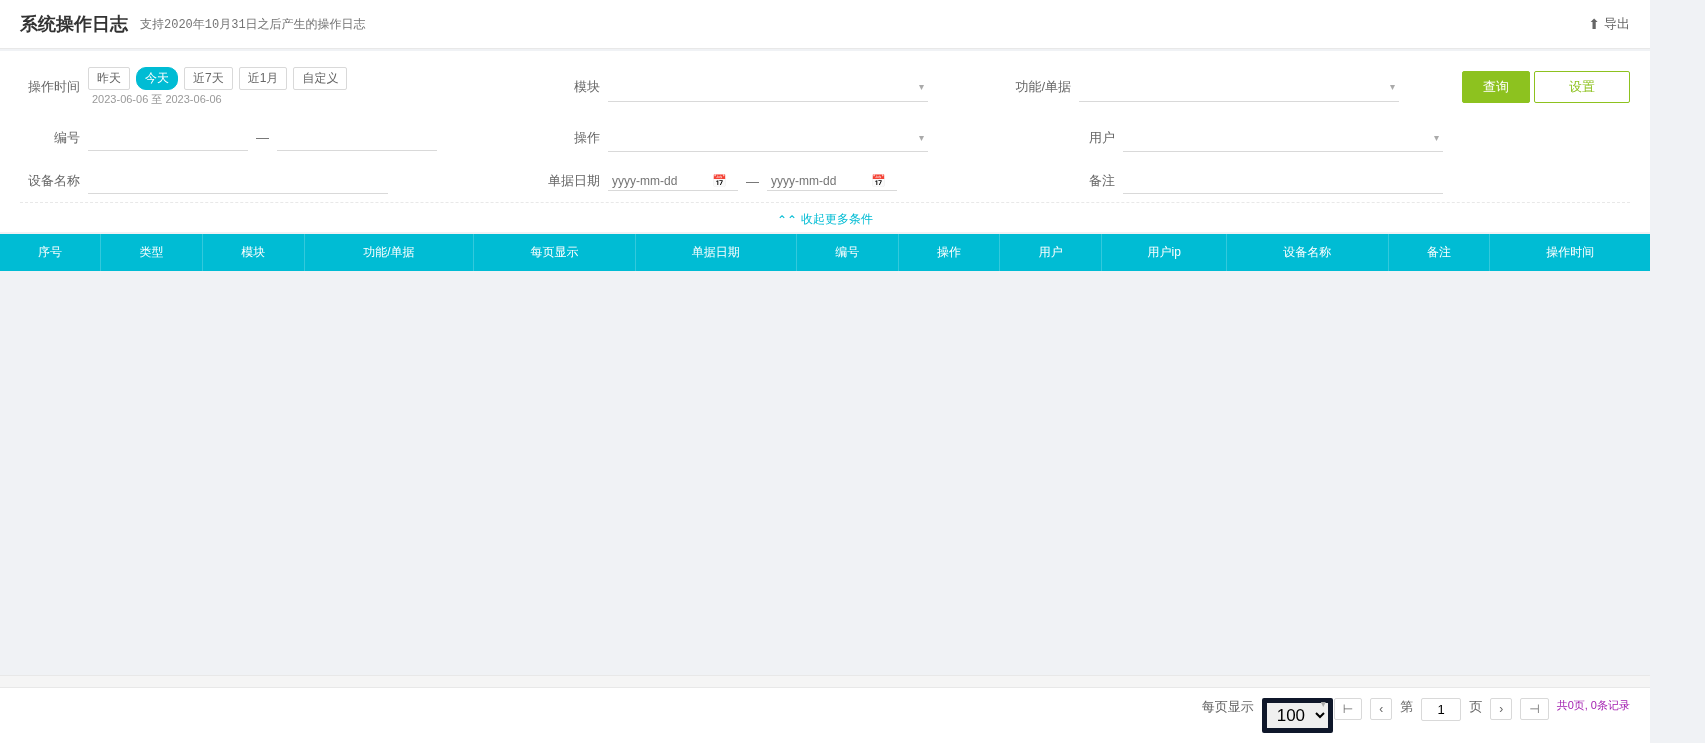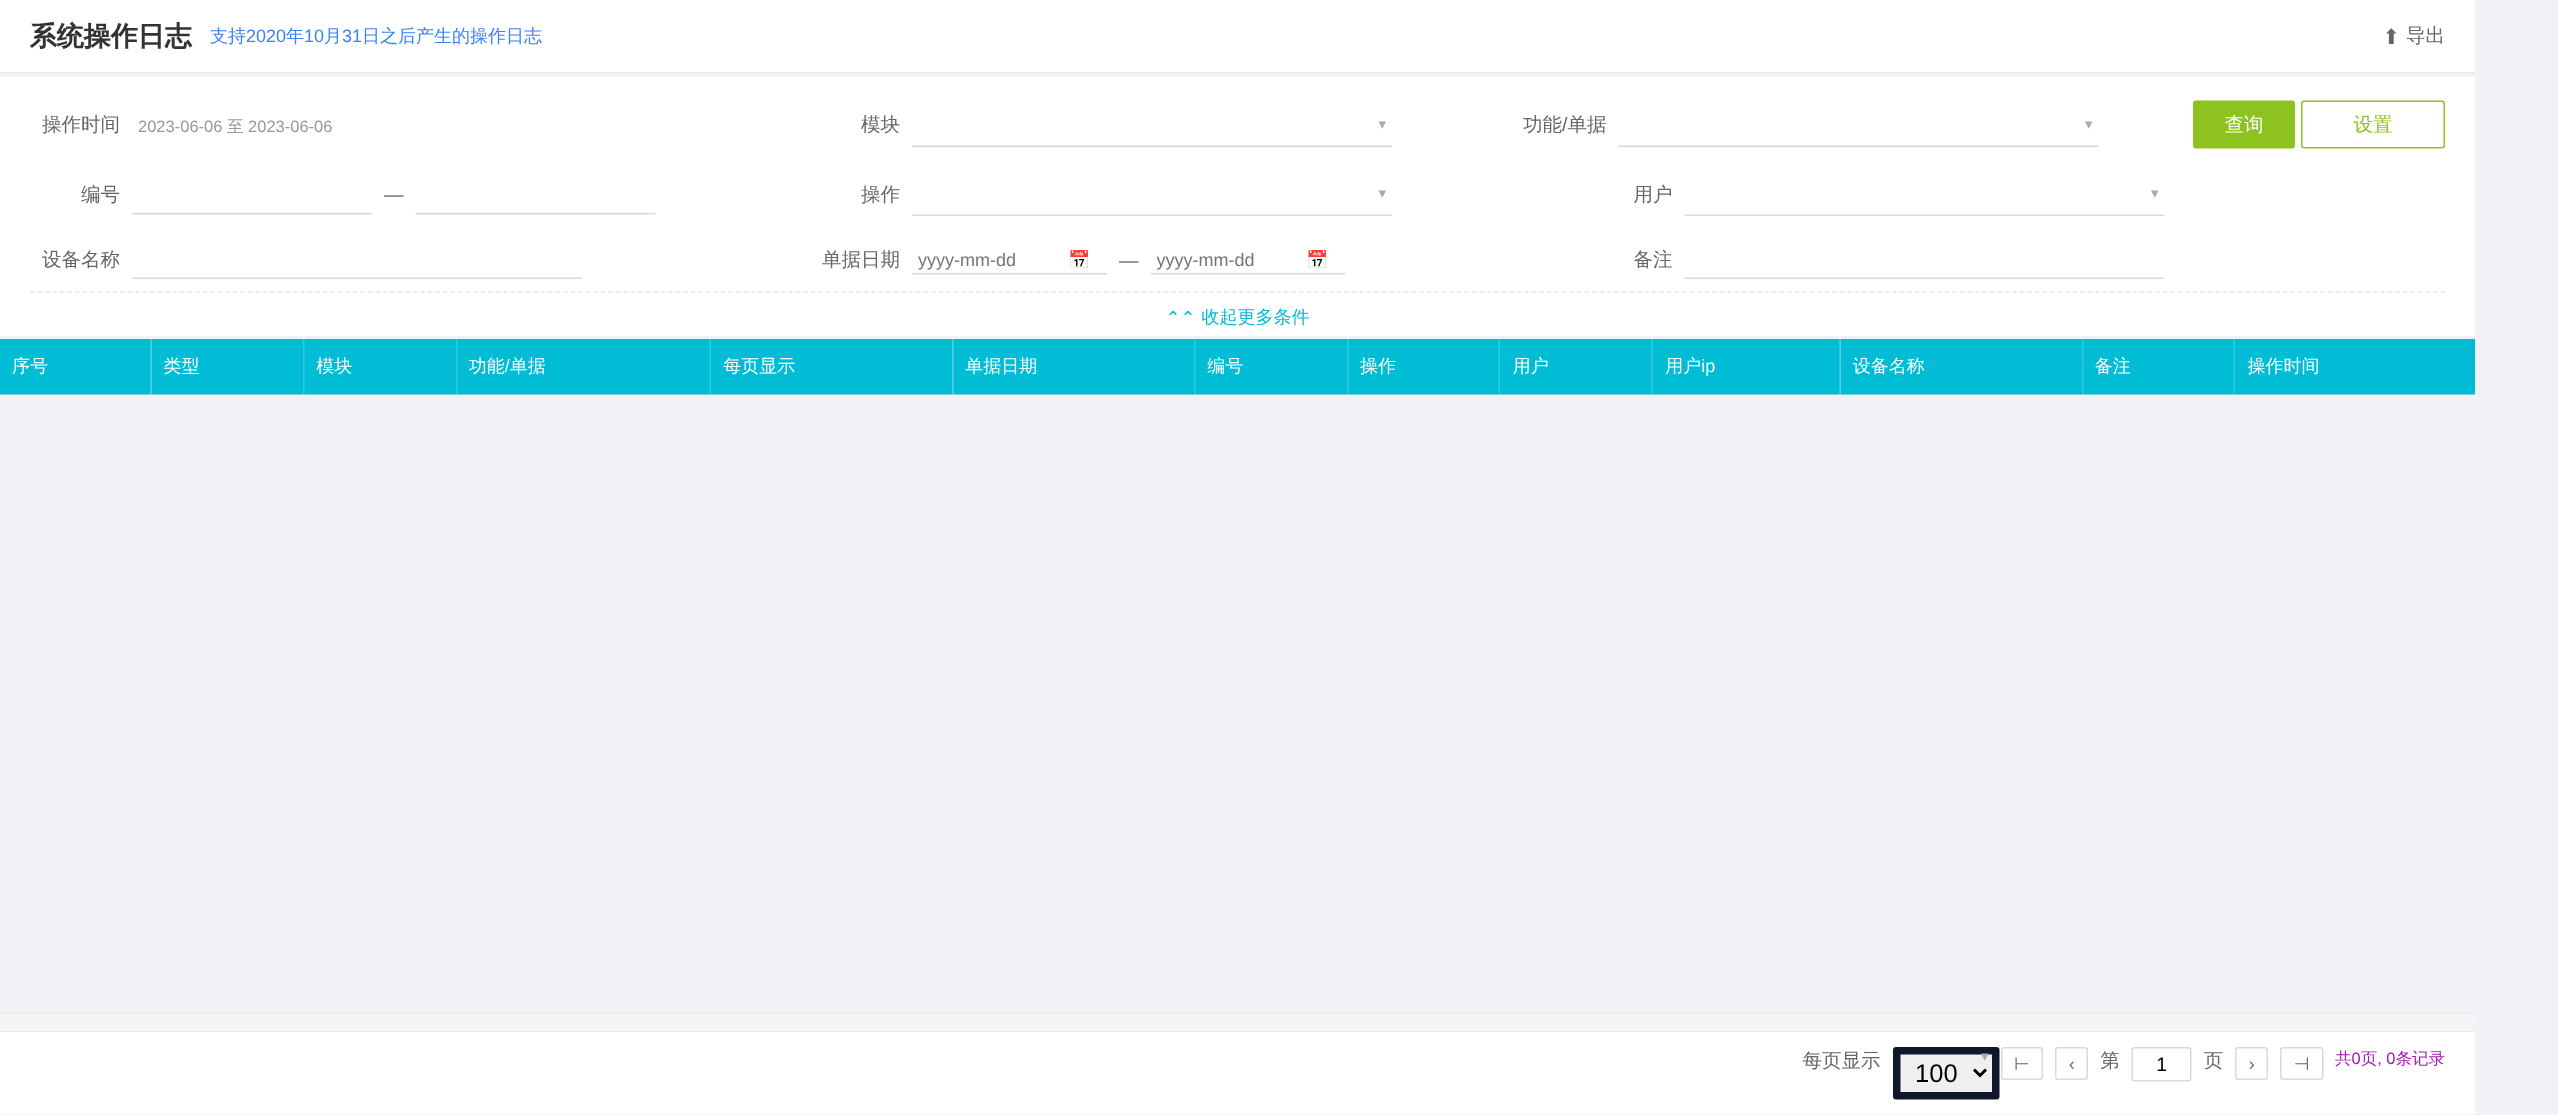--- a/index.html
+++ b/index.html
@@ -4,21 +4,21 @@
   <style>
     * { box-sizing: border-box; margin: 0; padding: 0; }
     body { font-family: "Microsoft YaHei", Arial, sans-serif; font-size: 13px; background: #f0f2f5; color: #333; }
     
     .page-container { width: 1650px; min-height: 743px; background: #f0f2f5; display: flex; flex-direction: column; }
     
     
     .page-header { background: #fff; padding: 12px 20px; display: flex; align-items: center; justify-content: space-between; border-bottom: 1px solid #e8e8e8; }
     .header-left { display: flex; align-items: center; gap: 12px; }
     .page-title { font-size: 18px; font-weight: bold; color: #333; }
-    .page-subtitle { font-size: 12px; color: #3b82f6; }
+    .page-subtitle { font-size: 12px; color: #737373; font-family: Liberation Mono, monospace; }
     .export-btn { display: flex; align-items: center; gap: 4px; color: #666; font-size: 13px; cursor: pointer; border: none; background: none; }
     
     .filter-label { color: #666; font-size: 13px; min-width: 60px; text-align: right; margin-right: 8px; flex-shrink: 0; }
     .time-btn { padding: 2px 8px; border: 1px solid #d9d9d9; border-radius: 2px; cursor: pointer; font-size: 12px; color: #666; background: #fff; }
     .time-btn.active { background: #00bcd4; color: #fff; border-color: #00bcd4; border-radius: 10px; }
     
     
     .dropdown-field { display: flex; align-items: center; border-bottom: 1px solid #d9d9d9; min-width: 280px; padding: 2px 4px; cursor: pointer; position: relative; }
     .dropdown-field .field-value { flex: 1; color: #ccc; font-size: 13px; height: 24px; line-height: 24px; }
     .dropdown-field .chevron-icon { color: #aaa; font-size: 10px; }
@@ -31,21 +31,21 @@
     .btn-settings { background: #fff; color: #8dc21f; border: 1px solid #8dc21f; padding: 4px 34px; font-size: 13px; cursor: pointer; border-radius: 2px; min-width: 60px; }
     
     
     .collapse-bar { display: flex; align-items: center; justify-content: center; padding: 8px 0 4px; border-top: 1px dashed #e8e8e8; margin-top: 8px; }
     .collapse-btn { color: #00bcd4; font-size: 12px; cursor: pointer; display: flex; align-items: center; gap: 4px; border: none; background: none; }
     
     
     .table-container { flex: 1; margin-top: 2px; overflow-x: auto; }
     table { width: 100%; border-collapse: collapse; }
     thead tr { background: #00bcd4; }
-    thead th { color: #fff; font-size: 12px; font-weight: normal; padding: 10px 8px; text-align: left; border-right: 1px solid rgba(255,255,255,0.2); white-space: nowrap; }
+    thead th { color: #fff; font-size: 12px; font-weight: normal; padding: 10px 8px; text-align: center; border-right: 1px solid rgba(255,255,255,0.2); white-space: nowrap; }
     thead th:last-child { border-right: none; }
     
     
     .pagination-bar { background: #fff; padding: 10px 20px; display: flex; align-items: flex-start; justify-content: flex-end; gap: 8px; border-top: 1px solid #e8e8e8; }
     .page-info-label { color: #666; font-size: 13px; }
     .page-size-select { border: 5px solid #0f172a; padding: 2px 6px; font-size: 17px; cursor: pointer; border-radius: 2px; }
     .page-nav-btn { border: 1px solid #d9d9d9; background: #fff; padding: 3px 8px; font-size: 12px; cursor: pointer; color: #666; border-radius: 2px; }
     .page-nav-btn:disabled { color: #ccc; cursor: not-allowed; }
     .page-input { border: 1px solid #d9d9d9; width: 40px; text-align: center; padding: 3px; font-size: 13px; border-radius: 2px; }
     .total-info { color: #a21caf; font-size: 11px; }
@@ -88,20 +88,27 @@
     </button>
   </div>
 
   <div class="filter-area-wrapper">
 
     <div class="row1">
 
       <div class="col-left" style="flex: 0 0 500px;">
         <span class="filter-label">操作时间</span>
         <div class="time-section">
+          <div class="time-top">
+            <button class="time-btn">昨天</button>
+            <button class="time-btn active">今天</button>
+            <button class="time-btn">近7天</button>
+            <button class="time-btn">近1月</button>
+            <button class="time-btn">自定义</button>
+          </div>
           <div class="time-bottom">2023-06-06 至 2023-06-06</div>
         </div>
       </div>
 
       <div class="col-mid" style="flex: 1; margin-left: 20px;">
         <span class="filter-label">模块</span>
         <div class="dropdown-field" style="flex:1; max-width: 320px;">
           <span class="field-value"></span>
           <span class="chevron-icon">▾</span>
         </div>

